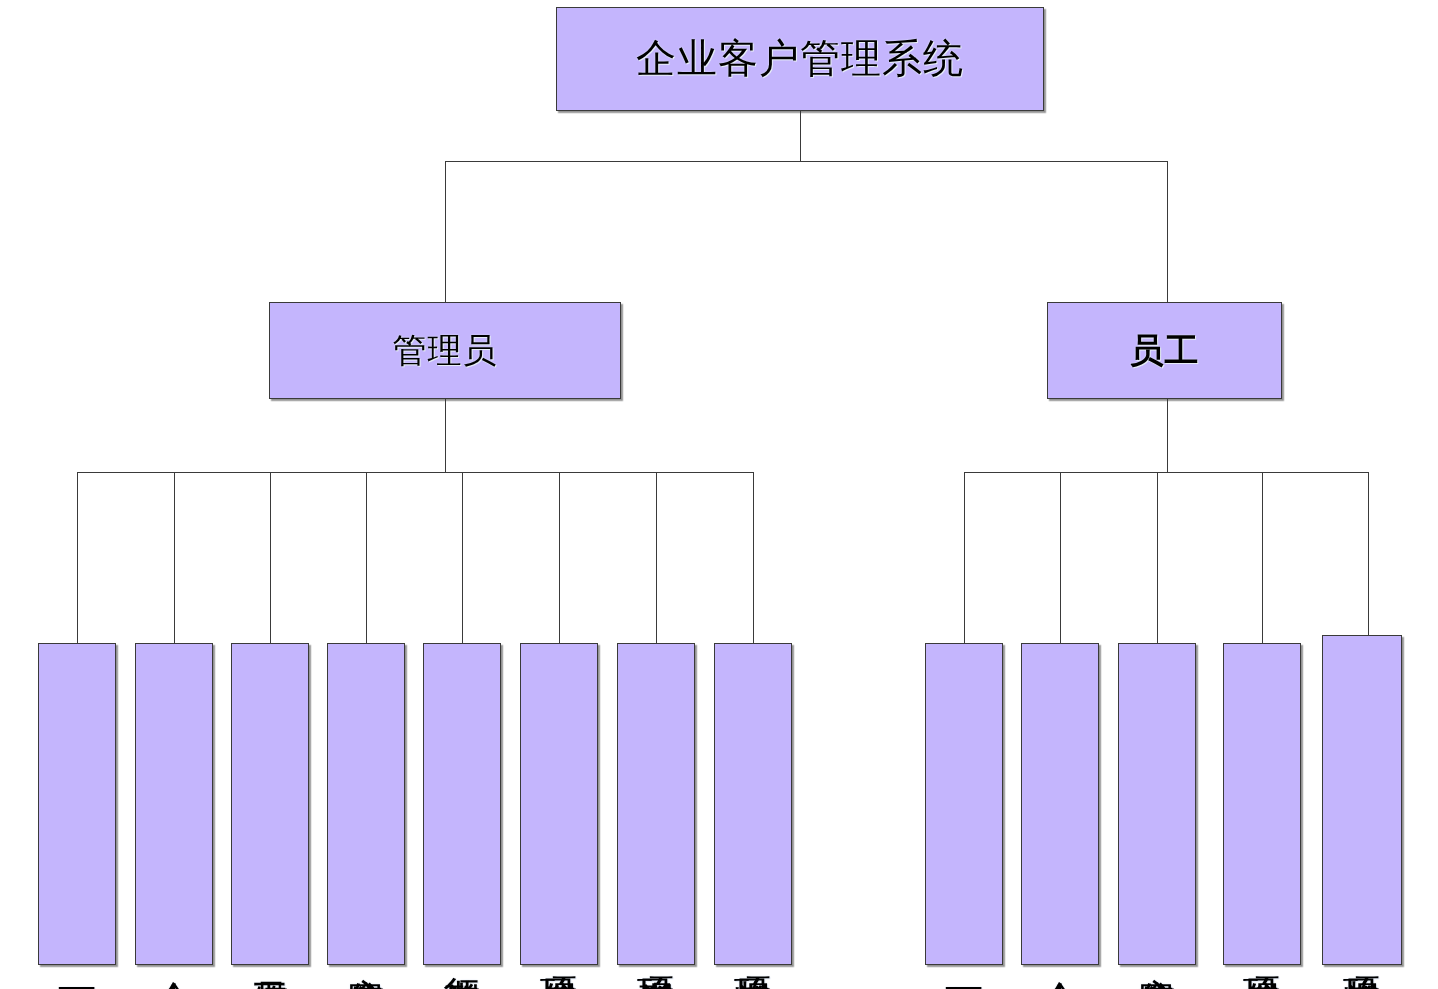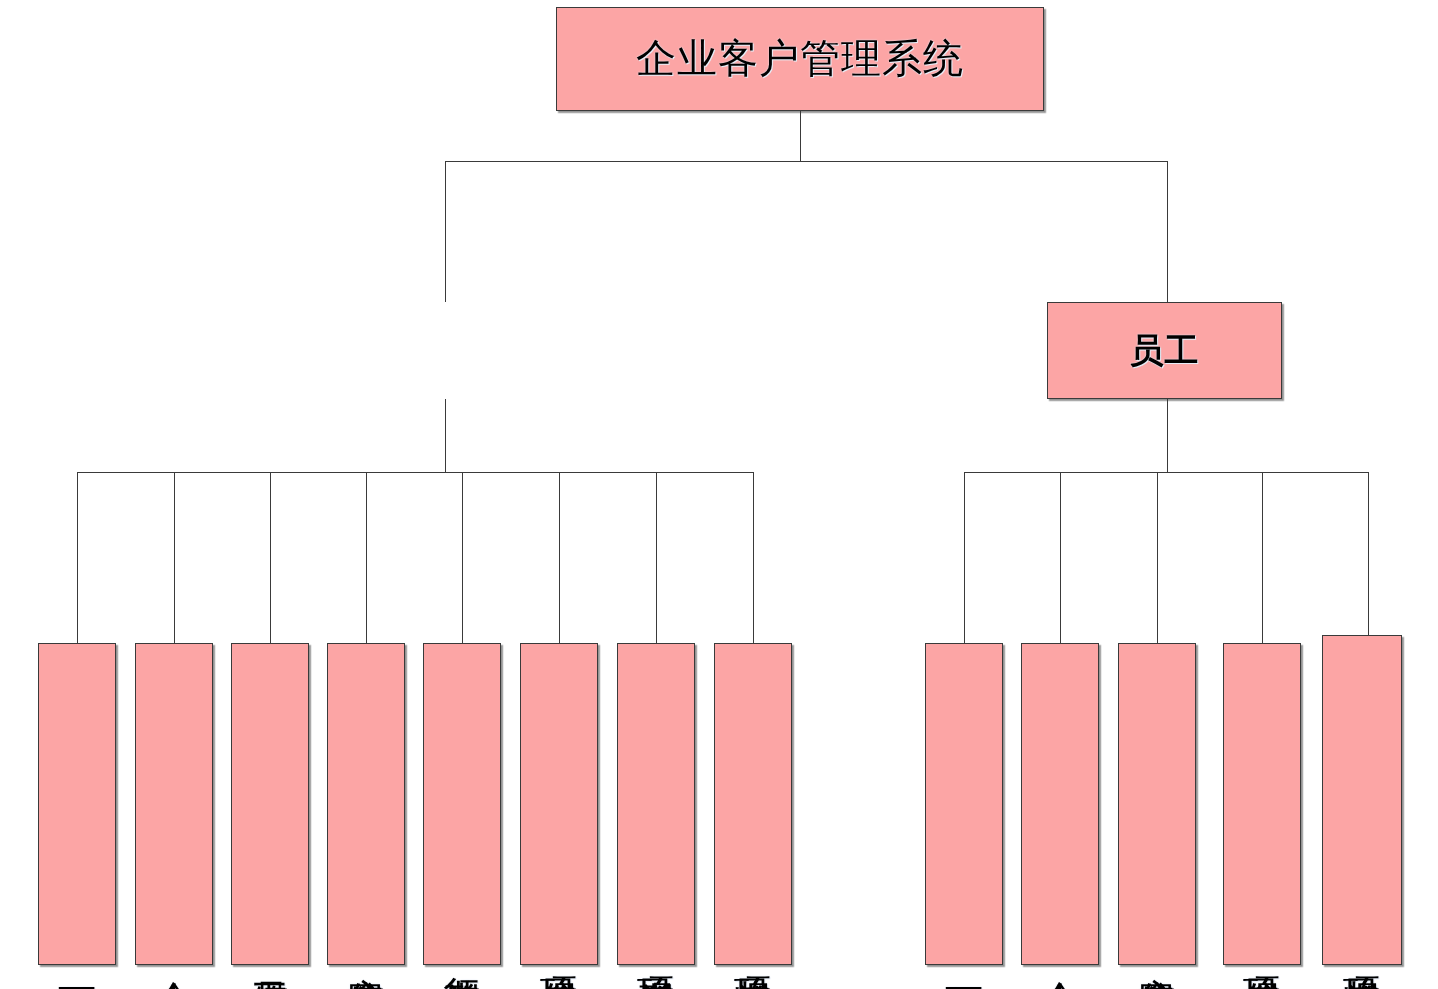--- a/index.html
+++ b/index.html
@@ -15,21 +15,21 @@
     width: 1438px;
     height: 989px;
     background: #ffffff;
     overflow: hidden;
   }
   
   .node {
     position: absolute;
     box-sizing: border-box;
     border: 1px solid #3a3a3a;
-    background: #fca5a5;
+    background: #c4b5fd;
     box-shadow: 1.5px 1.5px 1.2px rgba(0,0,0,0.42);
     display: flex;
     align-items: center;
     justify-content: center;
   }
   .node .lbl {
     color: #000000;
     text-shadow: 0 0 2px #dfe8f5, 1px 1px 0 #e8eef7;
     line-height: 1.05;
     white-space: nowrap;
@@ -70,20 +70,23 @@
 
   <div class="node root">
     <span class="lbl">企业客户管理系统</span>
   </div>
 
   <div class="ln v" style="left:800px; top:111px; height:51px;"></div>
   <div class="ln h" style="left:445px; top:161px; width:723px;"></div>
   <div class="ln v" style="left:445px; top:161px; height:141px;"></div>
   <div class="ln v" style="left:1167px; top:161px; height:141px;"></div>
 
+  <div class="node lvl2 admin">
+    <span class="lbl">管理员</span>
+  </div>
 
   <div class="node lvl2 staff">
     <span class="lbl">员工</span>
   </div>
 
   <div class="ln v" style="left:445px; top:399px; height:74px;"></div>
   <div class="ln h" style="left:77px; top:472px; width:676px;"></div>
 
   <div class="ln v" style="left:77px;  top:472px; height:172px;"></div>
   <div class="ln v" style="left:174px; top:472px; height:172px;"></div>

